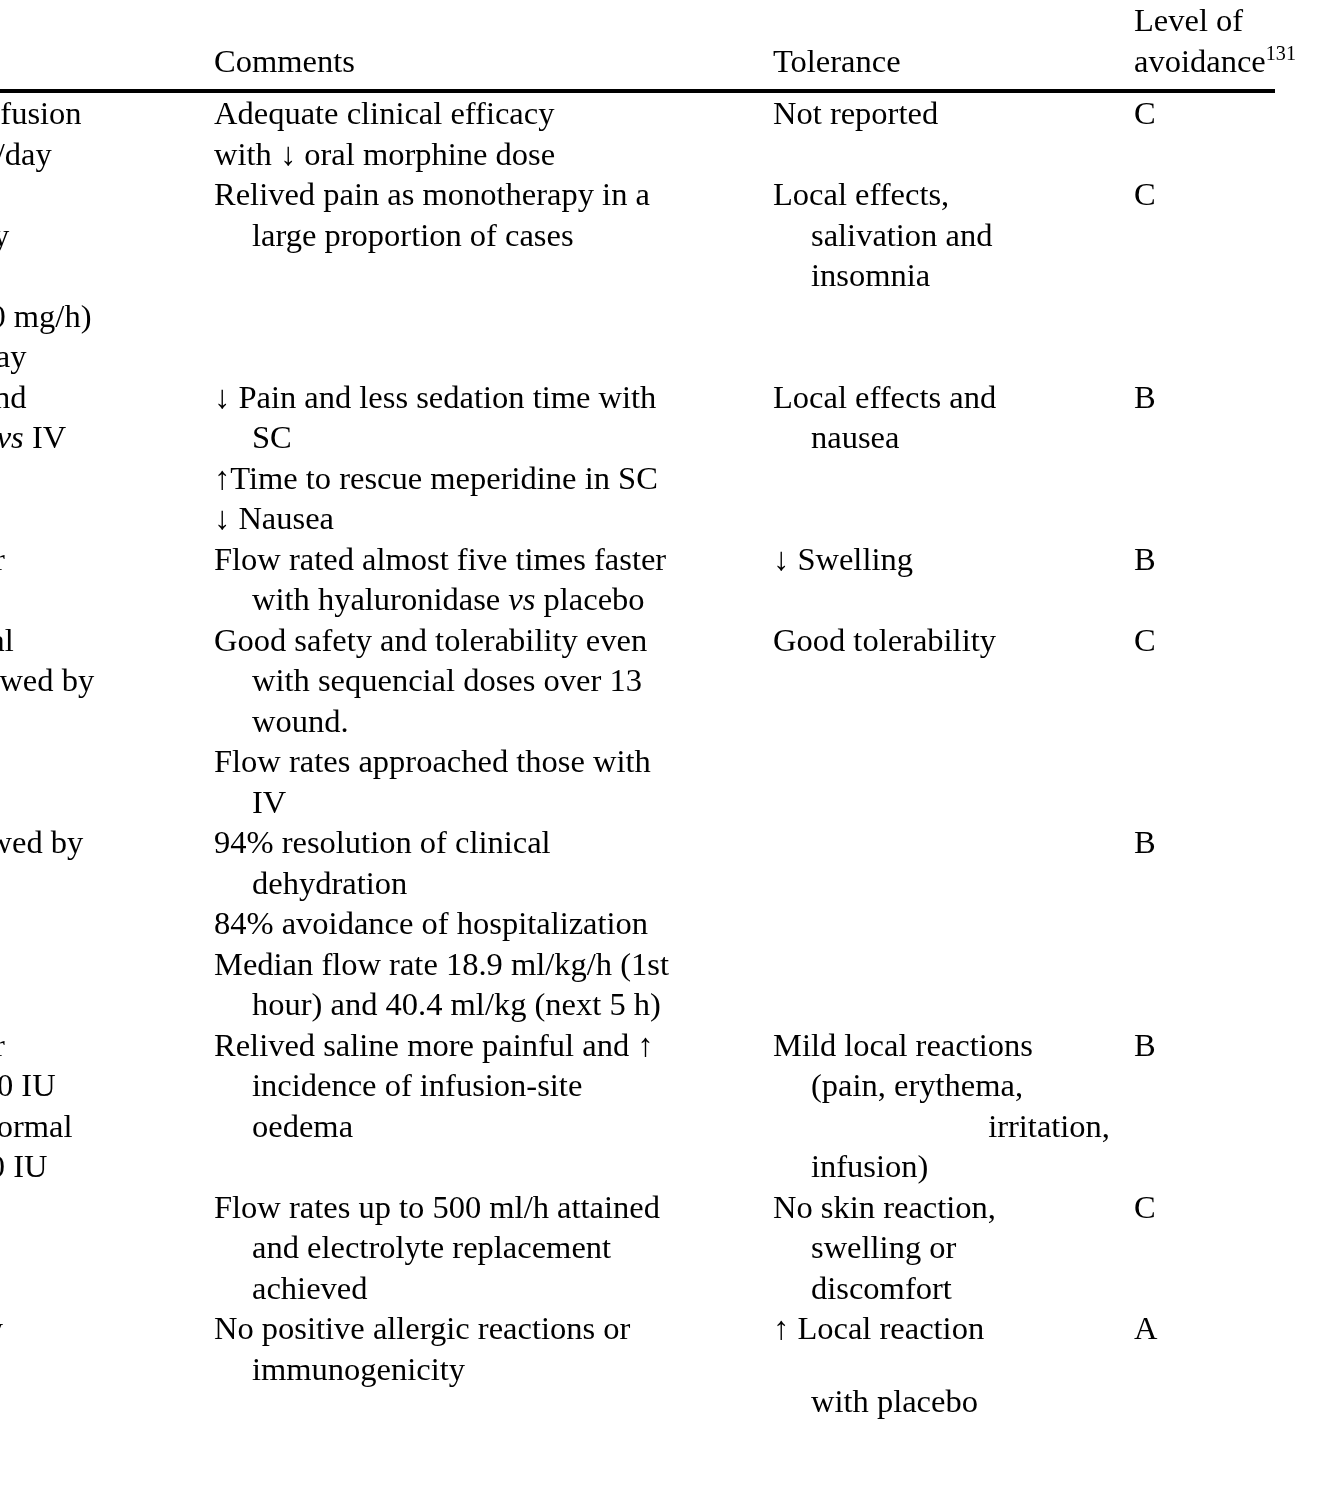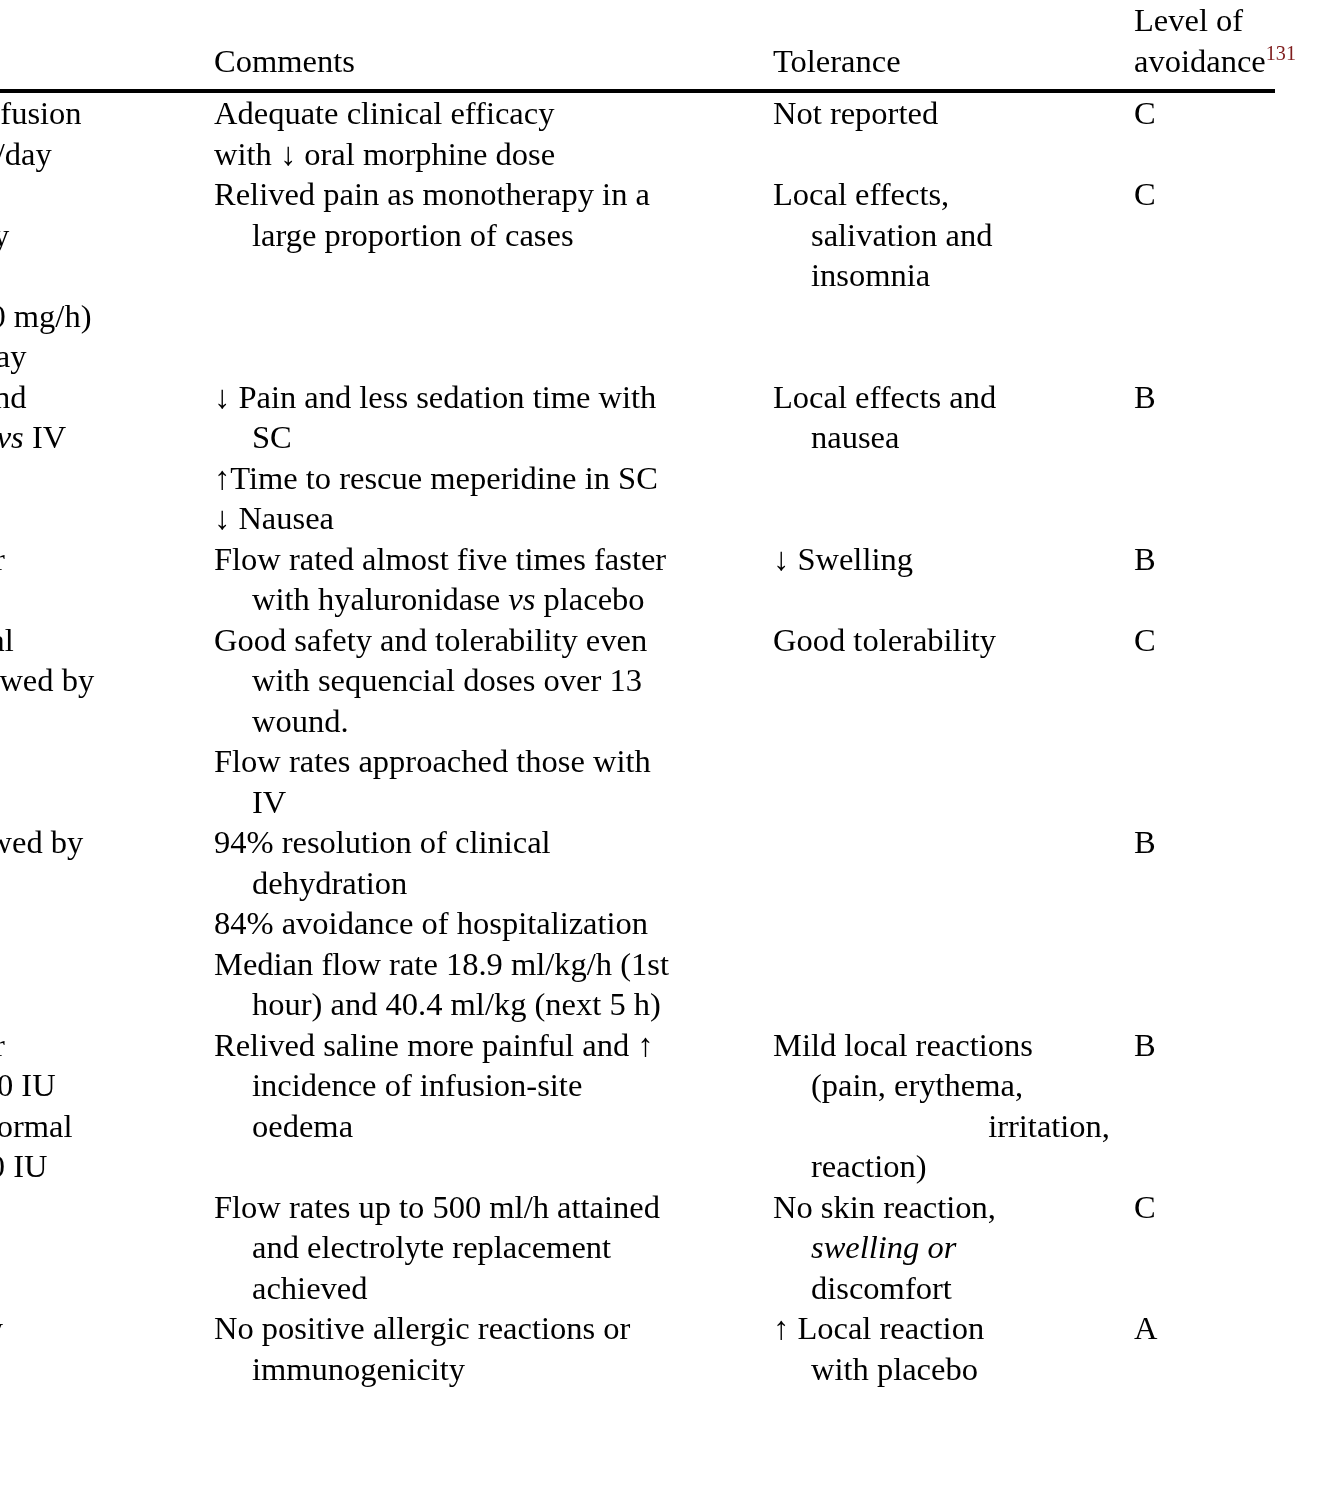--- a/index.html
+++ b/index.html
@@ -110,21 +110,21 @@
         </th>
         <th>
           <div class="hd-inner hd-comments">Comments</div>
         </th>
         <th>
           <div class="hd-inner hd-tolerance">Tolerance</div>
         </th>
         <th>
           <div class="hd-inner hd-level">
             <span>Level of</span><br>
-            <span>avoidance</span><span class="sup-ref" id="ref-sup" style="color: #7f1d1d;">131</span>
+            <span>avoidance</span><span class="sup-ref" id="ref-sup" style="color: #000000;">131</span>
           </div>
         </th>
       </tr>
       <tr class="head-rule-row">
         <td colspan="4">
           <div class="rule"></div>
         </td>
       </tr>
     </thead>
 
@@ -287,21 +287,21 @@
               <div>Relived saline more painful and ↑</div>
               <div style="padding-left: 38px;">incidence of infusion-site</div>
               <div style="padding-left: 38px;">oedema</div>
             </div>
           </td>
           <td class="col-tolerance">
             <div class="cell">
               <div>Mild local reactions</div>
               <div style="padding-left: 38px;">(pain, erythema,</div>
               <div style="padding-left: 38px; text-align: right;">irritation,</div>
-              <div style="padding-left: 38px;">reaction)</div>
+              <div style="padding-left: 38px;">infusion)</div>
             </div>
           </td>
           <td class="col-level">
             <div class="cell">B</div>
           </td>
         </tr>
         <tr>
           <td class="col-regimen">
             <div class="cell clip-left">
               <div>ay</div>
@@ -310,21 +310,21 @@
           <td class="col-comments">
             <div class="cell">
               <div>Flow rates up to 500 ml/h attained</div>
               <div style="padding-left: 38px;">and electrolyte replacement</div>
               <div style="padding-left: 38px;">achieved</div>
             </div>
           </td>
           <td class="col-tolerance">
             <div class="cell">
               <div>No skin reaction,</div>
-              <div style="padding-left: 38px; font-style: italic;">swelling or</div>
+              <div style="padding-left: 38px;">swelling or</div>
               <div style="padding-left: 38px;">discomfort</div>
             </div>
           </td>
           <td class="col-level">
             <div class="cell">C</div>
           </td>
         </tr>
         <tr>
           <td class="col-regimen">
             <div class="cell clip-left">
@@ -333,21 +333,21 @@
           </td>
           <td class="col-comments">
             <div class="cell">
               <div>No positive allergic reactions or</div>
               <div style="padding-left: 38px;">immunogenicity</div>
             </div>
           </td>
           <td class="col-tolerance">
             <div class="cell">
               <div>↑ Local reaction</div>
-              <div style="padding-left: 38px;">with placebo</div>
+              <div style="padding-left: 38px; margin-top: 32px;">with placebo</div>
             </div>
           </td>
           <td class="col-level">
             <div class="cell">A</div>
           </td>
         </tr>
       </tbody>
   </table>
 
 </div>

